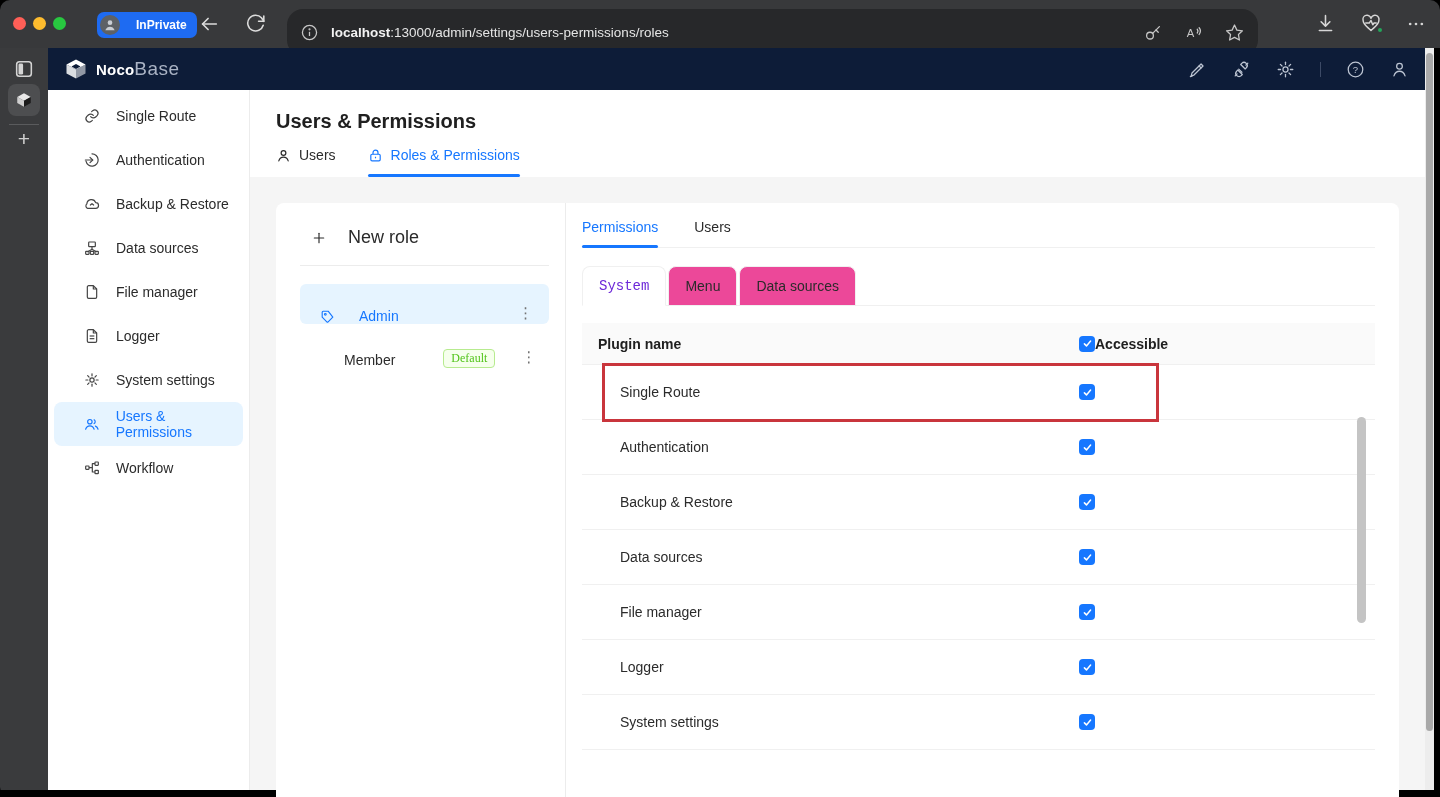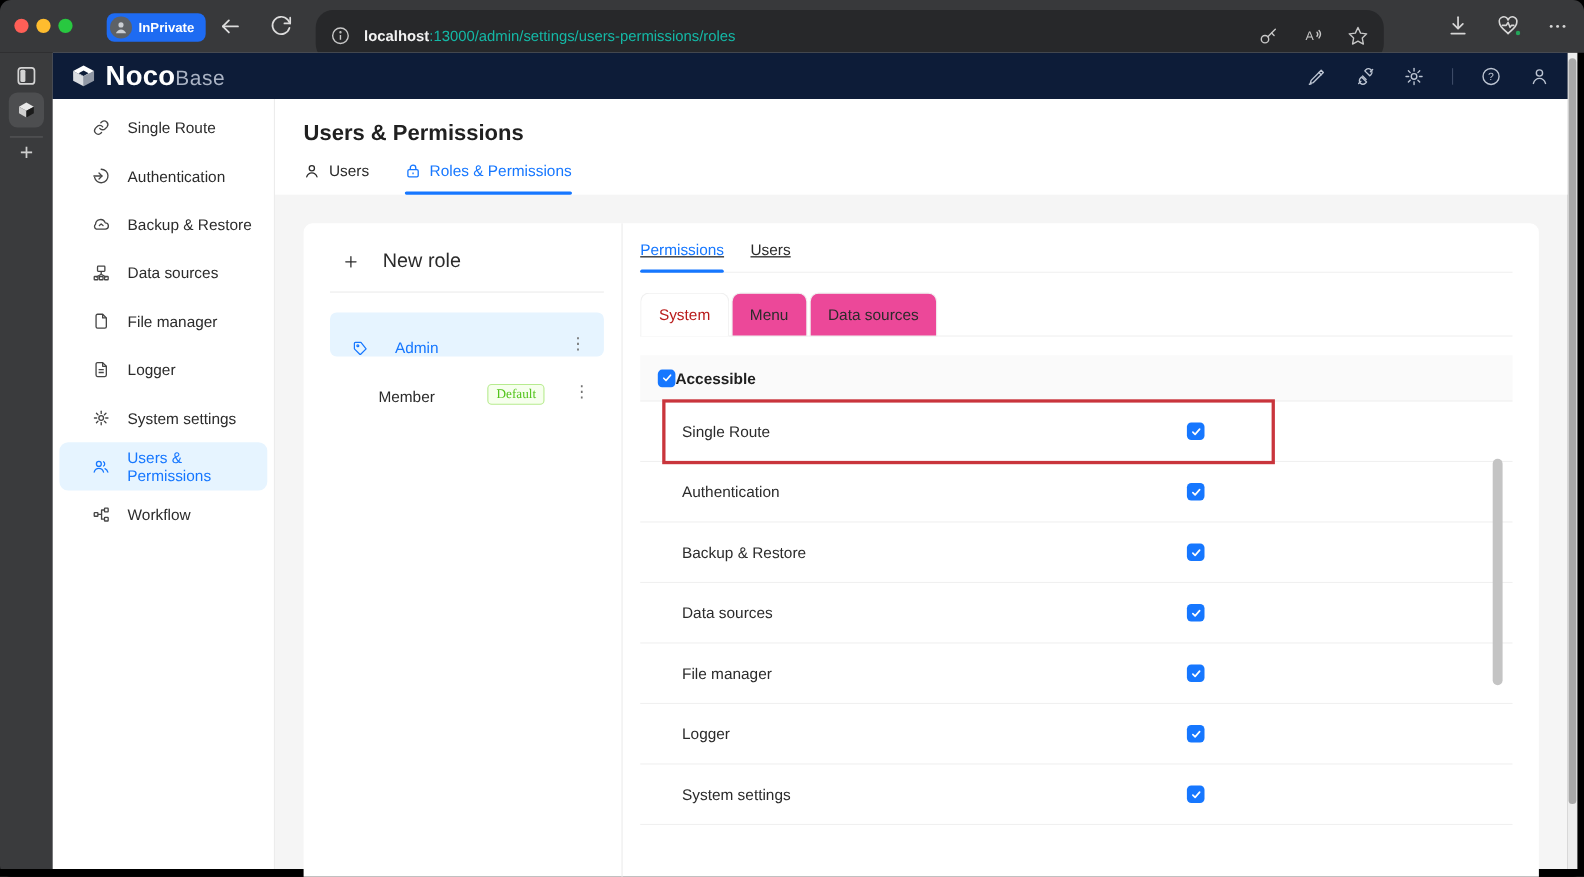--- a/index.html
+++ b/index.html
@@ -3,45 +3,45 @@
 <meta charset="utf-8">
 <style>
   * { margin:0; padding:0; box-sizing:border-box; }
   html,body { width:1440px; height:797px; overflow:hidden; background:#000; font-family:"Liberation Sans", sans-serif; }
   .window { position:absolute; inset:0; border-radius:10px; overflow:hidden; background:#000; }
 
   
   .chrome { position:absolute; top:0; left:0; width:1440px; height:48px; background:#38393b; }
   .traffic { position:absolute; top:17px; left:13px; display:flex; gap:7px; }
   .light { width:13px; height:13px; border-radius:50%; }
-  .inprivate { position:absolute; left:97px; top:12px; height:26px; display:flex; align-items:center; gap:6px; padding:0 10px 0 3px; border-radius:7px; color:#fff; font-size:12px; font-weight:700; }
+  .inprivate { position:absolute; left:97px; top:12px; height:26px; display:flex; align-items:center; gap:16px; padding:0 10px 0 3px; border-radius:7px; color:#fff; font-size:12px; font-weight:700; }
   .avatar { width:20px; height:20px; border-radius:50%; background:#5d6166; display:flex; align-items:center; justify-content:center; overflow:hidden; }
   .nav-ic { position:absolute; top:13px; width:22px; height:22px; color:#dcdcdc; }
   .urlbar { position:absolute; left:287px; top:9px; width:971px; height:47px; border-radius:16px; background:#27282a; display:flex; align-items:center; padding:0 14px; }
   .urlbar .host { color:#f2f2f2; font-size:13.5px; font-weight:700; }
-  .urlbar .rest { color:#14b8a6; font-size:13.5px; }
+  .urlbar .rest { color:#e5e5e5; font-size:13.5px; }
   .url-right { margin-left:auto; display:flex; gap:22px; align-items:center; color:#c7c7c7; }
   .chrome-right { position:absolute; right:14px; top:13px; display:flex; gap:24px; align-items:center; color:#d6d6d6; }
   svg.i { display:block; }
 
   
   .strip { position:absolute; left:0; top:48px; width:48px; height:742px; background:#3a3b3d; }
   .strip .tabactions { position:absolute; left:13px; top:10px; color:#d4d4d4; }
   .strip .apptab { position:absolute; left:8px; top:36px; width:32px; height:32px; border-radius:8px; background:#4d4e50; display:flex; align-items:center; justify-content:center; }
   .strip .divider { position:absolute; left:9px; top:76px; width:30px; height:1px; background:#5a5b5d; }
   .strip .newtab { position:absolute; left:12px; top:79px; width:24px; height:24px; color:#cfcfcf; font-size:21px; font-weight:300; display:flex; align-items:center; justify-content:center; }
 
   
   .page { position:absolute; left:48px; top:48px; width:1377px; height:742px; background:#fff; display:flex; flex-direction:column; }
   .pagescroll { position:absolute; left:1425px; top:48px; width:9px; height:742px; background:#ededed; }
   .pagescroll .thumb { position:absolute; left:1px; top:5px; width:7px; height:678px; border-radius:4px; background:#a9a9a9; }
 
   .nb-header { height:42px; background:#0d1c38; display:flex; align-items:center; padding:0 12px 0 16px; flex:0 0 auto; }
   .brand { display:flex; align-items:center; gap:8px; }
-  .brand .bold { color:#fff; font-size:25px; font-weight:700; letter-spacing:.2px; }
+  .brand .bold { color:#fff; font-size:15px; font-weight:700; letter-spacing:.2px; }
   .brand .light { color:#aab3c4; font-size:19px; font-weight:300; letter-spacing:.5px; }
   .nb-right { margin-left:auto; display:flex; align-items:center; gap:25px; color:#bcc4d2; padding-right:4px; }
   .nb-div { width:1px; height:15px; background:#3c4a66; }
 
   .body-row { flex:1; display:flex; min-height:0; }
 
   
   .sidebar { width:202px; background:#fff; border-right:1px solid #ececec; padding-top:4px; flex:0 0 auto; }
   .side-item { height:44px; display:flex; align-items:center; gap:16px; padding-left:30px; margin:0 6px; border-radius:8px; font-size:14px; color:#2b2b2b; cursor:pointer; }
   .side-item .ic { color:#454545; }
@@ -65,28 +65,28 @@
   .new-role { display:flex; align-items:center; gap:22px; font-size:18px; color:#2b2b2b; padding-left:12px; cursor:pointer; }
   .roles-divider { height:1px; background:#ececec; margin:17px 0 18px; }
   .role-item { height:40px; border-radius:6px; display:flex; align-items:flex-end; gap:24px; padding:0 14px 0 20px; font-size:14px; color:#2b2b2b; margin-bottom:4px; cursor:pointer; }
   .role-item.selected { background:#e6f4ff; color:#1677ff; }
   .role-item .spacer { flex:1; }
   .badge-default { font-size:12px; color:#52c41a; background:#f6ffed; border:1px solid #b7eb8f; border-radius:4px; padding:1px 7px;font-family:Liberation Serif, serif; }
   .kebab { color:#737373; font-size:15px; letter-spacing:0; line-height:1; padding:4px 2px; cursor:pointer; }
 
   
   .perm-panel { flex:1; padding:16px 24px 0 16px; min-width:0; position:relative; }
-  .perm-tabs { display:flex; gap:24px; border-bottom:1px solid #f0f0f0;text-decoration:underline; }
+  .perm-tabs { display:flex; gap:36px; border-bottom:1px solid #f0f0f0; }
   .perm-tab { font-size:14px; color:#2b2b2b; padding-bottom:12px; position:relative; cursor:pointer; }
   .perm-tab.active { color:#1677ff; font-weight:500; }
   .perm-tab.active::after { content:""; position:absolute; left:0; right:0; bottom:-1px; height:3px; background:#1677ff; border-radius:2px; }
 
   .scope-tabs { display:flex; margin-top:18px; border-bottom:1px solid #f0f0f0; }
   .scope-tab { height:40px; display:flex; align-items:center; padding:0 16px; font-size:14px; color:#2b2b2b; background:#ec4899; border:1px solid #f0f0f0; border-radius:8px 8px 0 0; margin-right:2px; margin-bottom:-1px; cursor:pointer; }
-  .scope-tab.active { background:#fff; color:#b91c1c; border-bottom-color:#fff; }
+  .scope-tab.active { background:#fff; color:#6d28d9; border-bottom-color:#fff;font-family:Liberation Mono, monospace; }
 
   .tablewrap { margin-top:17px; position:relative; }
   .thead { display:flex; align-items:center; height:42px; background:#fafafa; border-bottom:1px solid #f0f0f0; font-size:14px; font-weight:700; color:#202020; }
   .col-name { flex:1; padding-left:16px; }
   .col-acc { width:312px; display:flex; align-items:center; padding-left:16px; }
   .trow { display:flex; align-items:center; height:55px; border-bottom:1px solid #f0f0f0; font-size:14px; color:#2b2b2b; }
   .trow .col-name { padding-left:38px; }
   .cbx { width:16px; height:16px; border-radius:4px; background:#1677ff; display:inline-flex; align-items:center; justify-content:center; flex:0 0 auto; cursor:pointer; }
   .annotation { position:absolute; left:20px; top:40px; width:557px; height:59px; border:3px solid #c9353c; pointer-events:none; }
   .inner-scroll { position:absolute; right:9px; top:94px; width:9px; height:206px; border-radius:5px; background:#c4c4c4; }
@@ -395,20 +395,21 @@
               </div>
 
               <div class="scope-tabs">
                 <div class="scope-tab active">System</div>
                 <div class="scope-tab">Menu</div>
                 <div class="scope-tab">Data sources</div>
               </div>
 
               <div class="tablewrap">
                 <div class="thead">
+                  <div class="col-name">Plugin name</div>
                   <div class="col-acc">
                     <span class="cbx">
                       <svg class="i" width="11" height="11" viewBox="0 0 16 16" fill="none" stroke="#fff" stroke-width="2.2" stroke-linecap="round" stroke-linejoin="round">
                           <polyline points="3.5 8.5 6.5 11.5 12.5 4.5"></polyline>
                         </svg>
                     </span>
                     <span>Accessible</span>
                   </div>
                 </div>
 

